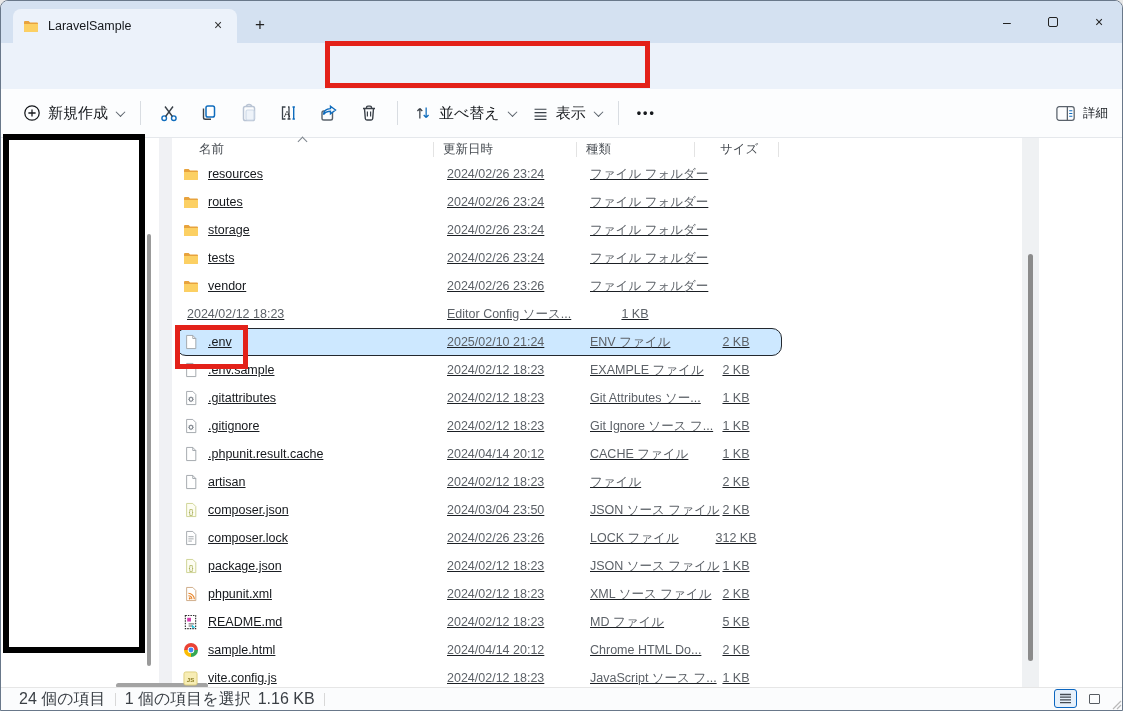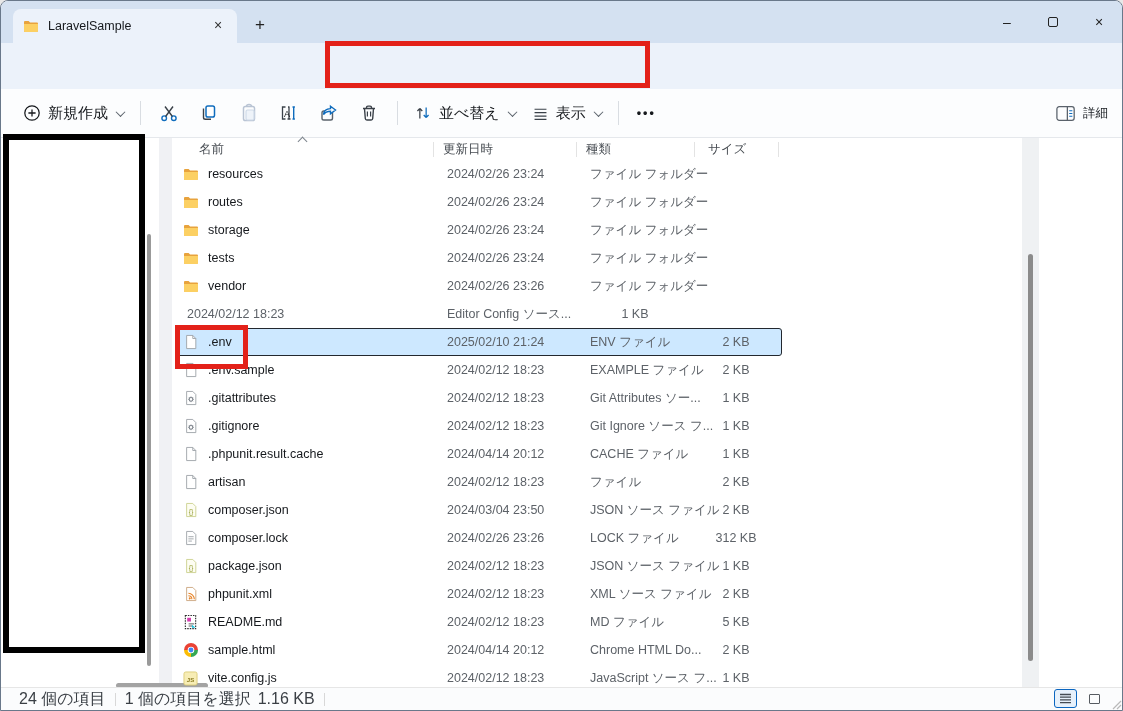--- a/index.html
+++ b/index.html
@@ -44,34 +44,34 @@
   .content{position:absolute;left:0;top:137px;width:100%;height:551px;background:#fff;}
   .sidebar{position:absolute;left:0;top:0;width:172px;height:100%;background:#fff;}
   .side-strip{position:absolute;left:158px;top:0;width:13px;height:100%;background:#f0f1f4;}
   .vthumb{position:absolute;left:146px;top:96px;width:4px;height:432px;background:#9a9a9a;border-radius:2px;}
   .hthumb{position:absolute;left:115px;top:545px;width:92px;height:5px;background:#a3a3a3;border-radius:3px;}
   .filelist{position:absolute;left:172px;top:0;width:866px;height:100%;}
   .fl-header{position:relative;height:22px;display:grid;grid-template-columns:260px 143px 118px 84px;
              align-items:center;color:#474c52;}
   .fl-header .h{padding-left:26px;}
   .fl-header .h2,.fl-header .h3{padding-left:10px;}
-  .fl-header .h4{padding-left:14px;}
+  .fl-header .h4{padding-left:26px;}
   .hsep{position:absolute;top:4px;width:1px;height:15px;background:#e3e3e3;}
   .sortmark{position:absolute;left:126px;top:-3px;width:8px;height:8px;}
   .sortmark:before{content:'';position:absolute;left:0;top:3px;width:6px;height:6px;
         border-left:1.4px solid #7d858d;border-top:1.4px solid #7d858d;transform:rotate(45deg);}
-  .rows{position:relative;}
+  .rows{position:relative;text-decoration:underline;}
   .frow{position:relative;display:grid;grid-template-columns:260px 143px 118px 84px;height:28px;
         align-items:center;width:606px;margin-left:3px;border:1px solid transparent;border-radius:3px;}
   .frow .c-name{display:flex;align-items:center;gap:9px;padding-left:5px;position:relative;height:100%;}
   .frow .ficon{width:17px;height:17px;display:flex;align-items:center;justify-content:center;flex:none;}
   .frow .label{color:#16191d;white-space:nowrap;}
   .frow .c-date,.frow .c-type{padding-left:10px;color:#5d6268;white-space:nowrap;}
   .frow .c-size{text-align:center;padding-right:8px;color:#5d6268;white-space:nowrap;}
-  .frow.selected{background:var(--selection-bg);border-color:#23282e;}
+  .frow.selected{background:var(--selection-bg);border-color:#23282e;border-radius:10px;}
   .frow .c-name.redboxed:before{content:'';position:absolute;left:-2px;top:-4px;width:63px;height:34px;
         border:5px solid var(--ann-red);z-index:5;pointer-events:none;}
   .rscroll{position:absolute;right:0;top:0;width:17px;height:100%;background:#eff1f3;}
   .rthumb{position:absolute;left:6px;top:116px;width:5px;height:407px;background:#8b8b8b;border-radius:3px;}
   
   .statusbar{position:absolute;left:0;bottom:0;width:100%;height:23px;background:#fbfcfd;
              border-top:1px solid #e6e6e6;display:flex;align-items:center;font-size:16px;color:#3a3f45;}
   .sb-sep{width:1px;height:13px;background:#d8d8d8;margin:0 9px;}
   .statusbar .s1{margin-left:18px;}
   .sb-right{position:absolute;right:16px;top:1px;display:flex;gap:6px;align-items:center;}

